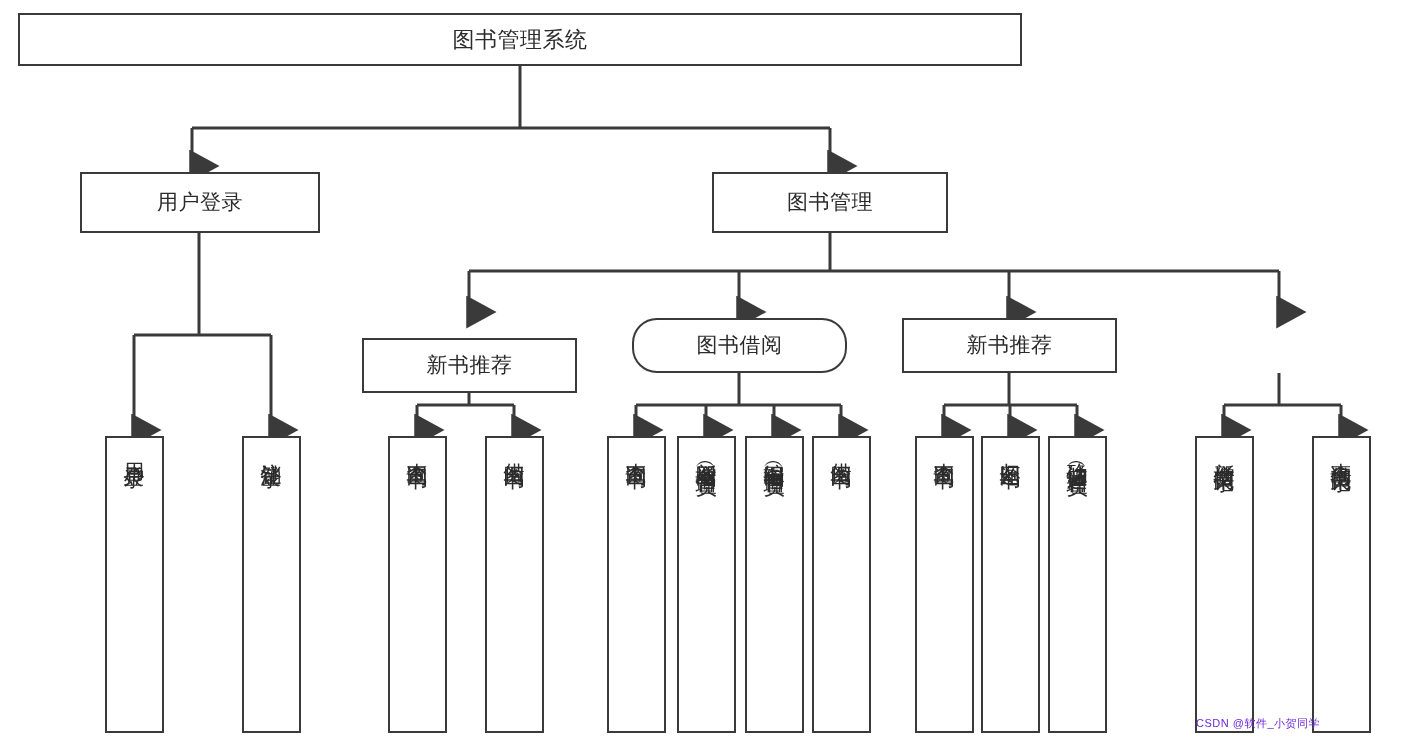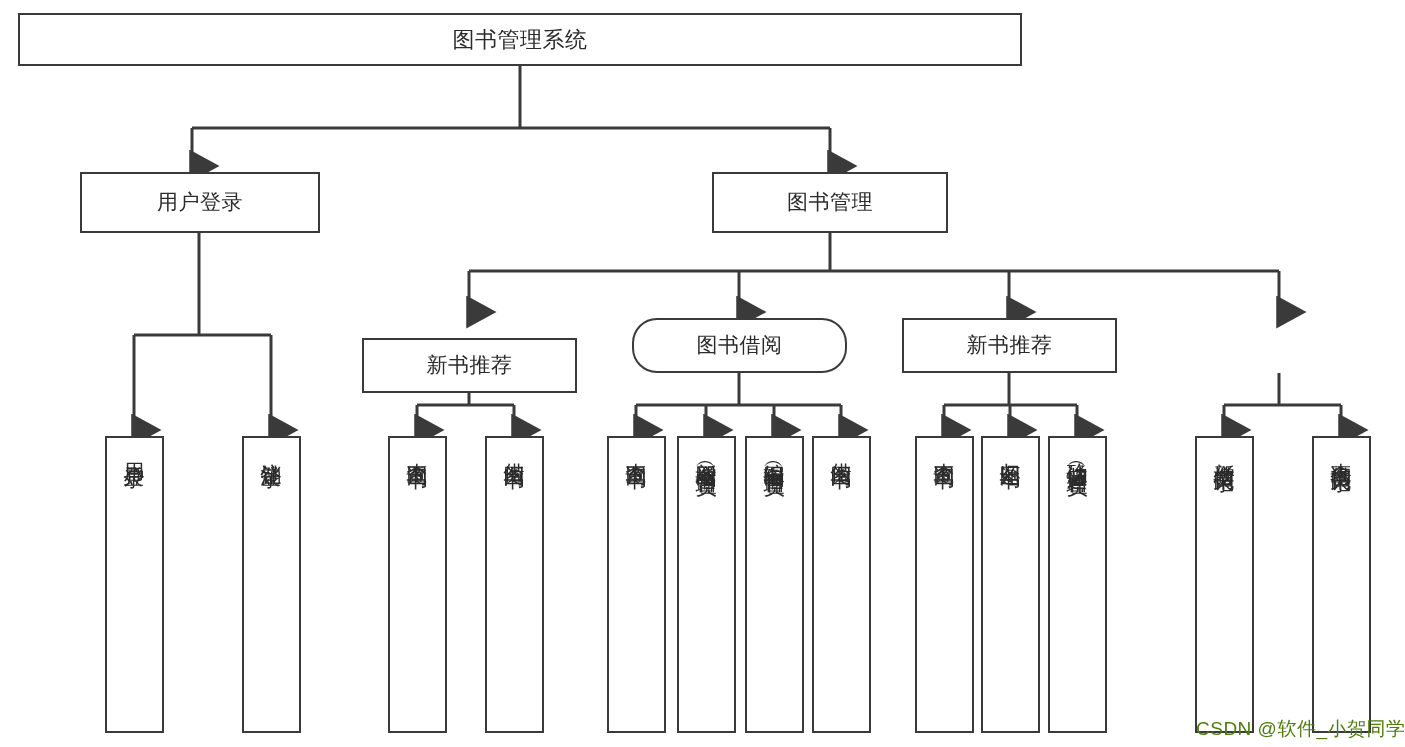--- a/index.html
+++ b/index.html
@@ -57,22 +57,22 @@
   .node.v .label {
     writing-mode: vertical-rl;
     text-orientation: upright;
     font-size: 21px;
     letter-spacing: 2px;
     line-height: 1;
     white-space: nowrap;
   }
   .watermark {
     position: absolute;
-    font-size: 19px;
-    color: #4d7c0f;
+    font-size: 11px;
+    color: #6d28d9;
     white-space: nowrap;
     letter-spacing: 0.5px;
     user-select: none;
   }
 </style>
 </head>
 <body>
 
 <div id="canvas">
 

